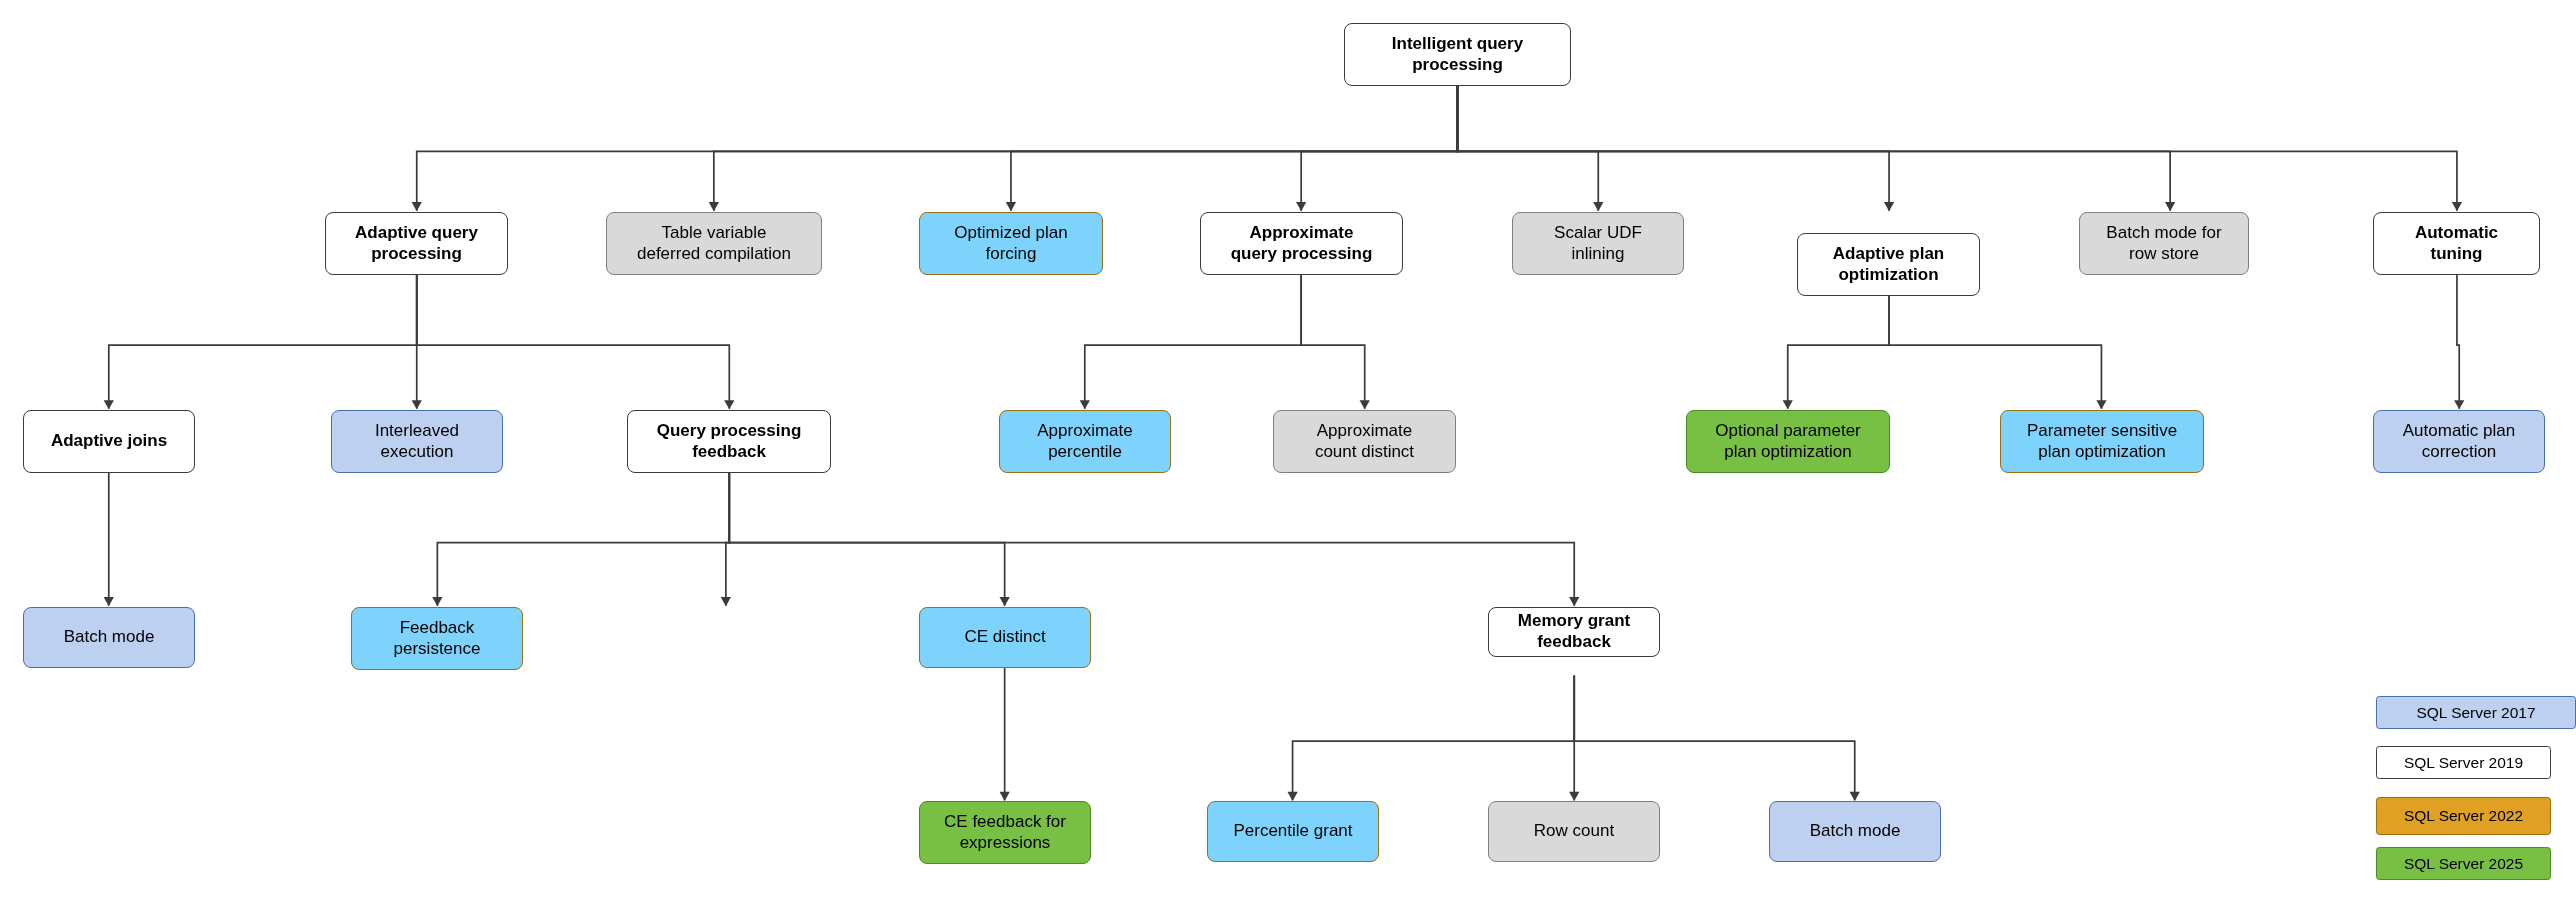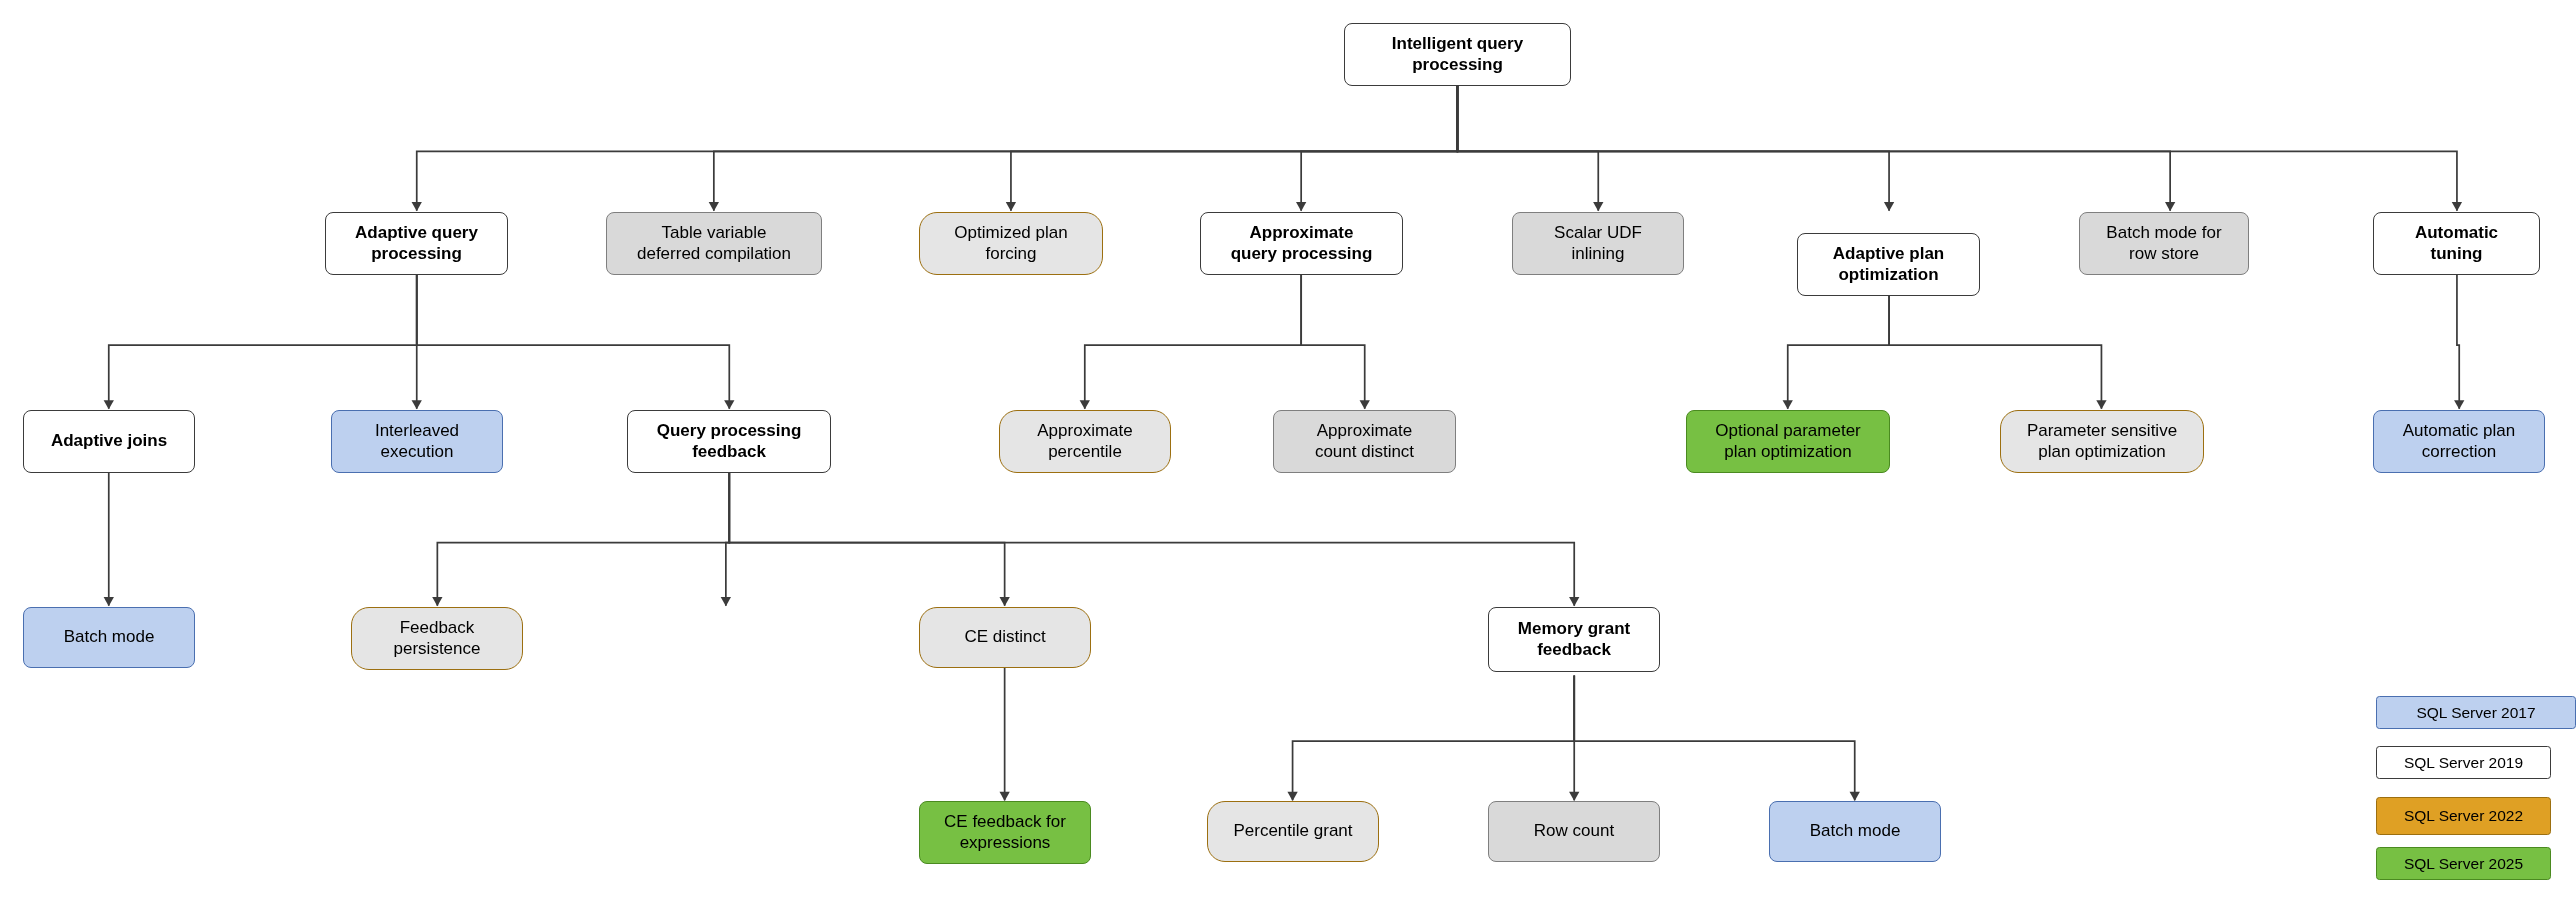--- a/index.html
+++ b/index.html
@@ -34,21 +34,21 @@
     justify-content: center;
     text-align: center;
     line-height: 1.22;
     font-size: 17px;
     color: #000000;
     padding: 2.3px 5.7px;
     background: #ffffff;
   }
   .node.white  { background: #ffffff; border-color: #3b3b3b; }
   .node.gray   { background: #d9d9d9; border-color: #7f7f7f; }
-  .node.orange { background: #e5e5e5; border-color: #9c6f10; border-radius: 18px; }
+  .node.orange { background: #7dd3fc; border-color: #9c6f10; }
   .node.blue   { background: #bdd0ef; border-color: #4a6fb0; }
   .node.green  { background: #77c043; border-color: #4a8a20; }
   .node.bold { font-weight: bold; }
   .legend {
     position: absolute;
     box-sizing: border-box;
     border: 1.1px solid #3b3b3b;
     border-radius: 3.4px;
     display: flex;
     align-items: center;
@@ -170,21 +170,21 @@
     </div>
     <div class="node blue" style="left: 23px; top: 607px; width: 172px; height: 61px;">
       <span>Batch mode</span>
     </div>
     <div class="node orange" style="left: 351px; top: 607px; width: 172px; height: 63px;">
       <span>Feedback<br>persistence</span>
     </div>
     <div class="node orange" style="left: 919px; top: 607px; width: 172px; height: 61px;">
       <span>CE distinct</span>
     </div>
-    <div class="node white bold" style="left: 1488px; top: 607px; width: 172px; height: 65px;">
+    <div class="node white bold" style="left: 1488px; top: 607px; width: 172px; height: 50px;">
       <span>Memory grant<br>feedback</span>
     </div>
     <div class="node green" style="left: 919px; top: 801px; width: 172px; height: 63px;">
       <span>CE feedback for<br>expressions</span>
     </div>
     <div class="node orange" style="left: 1207px; top: 801px; width: 172px; height: 61px;">
       <span>Percentile grant</span>
     </div>
     <div class="node gray" style="left: 1488px; top: 801px; width: 172px; height: 61px;">
       <span>Row count</span>

